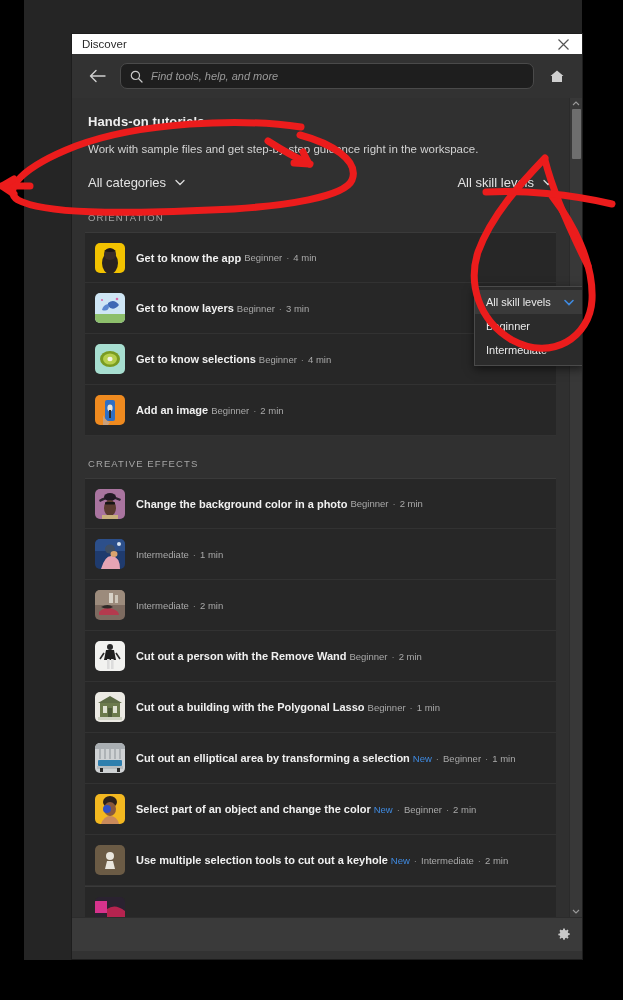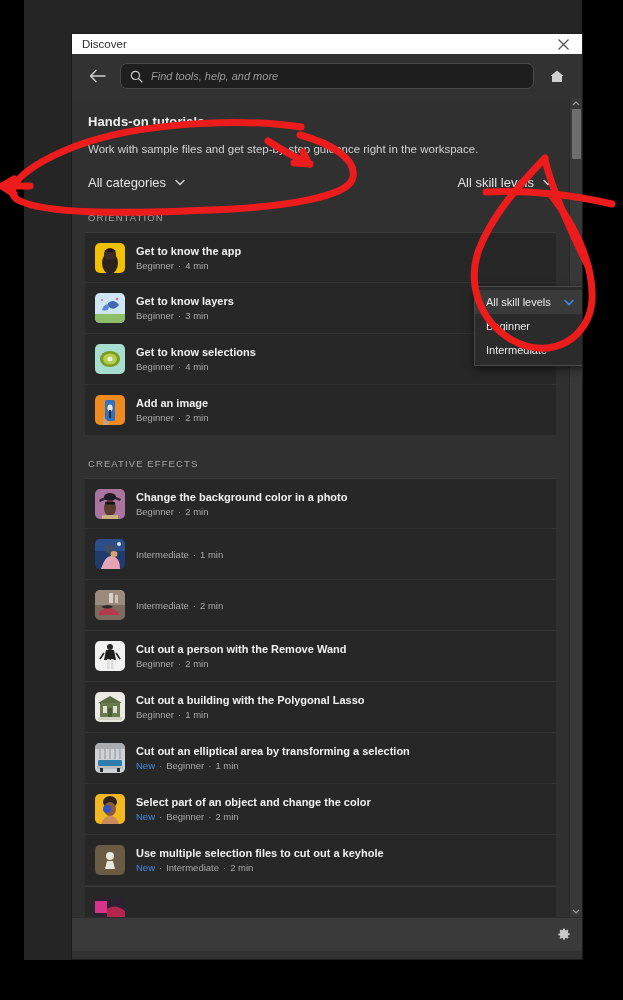--- a/index.html
+++ b/index.html
@@ -86,21 +86,21 @@
 
   .list { padding: 0 13px; }
   .row {
     display: flex; align-items: center; gap: 11px;
     background: #272727; border-bottom: 1px solid #323232;
     padding: 9px 10px; min-height: 51px; cursor: pointer;
   }
   .row:first-child { border-top: 1px solid #3a3a3a; }
   .thumb { width: 30px; height: 30px; border-radius: 5px; flex: none; overflow: hidden; position: relative; }
   .thumb svg { display: block; width: 30px; height: 30px; }
-  .row-text { display: flex; flex-direction: column; gap: 3px; min-width: 0; }
+  .row-text { display: flex; flex-direction: row; gap: 3px; min-width: 0; }
   .row-title { font-size: 11px; font-weight: bold; color: #f0f0f0; white-space: nowrap; }
   .row-meta { font-size: 9.5px; color: #a9a9a9; display: flex; align-items: center; gap: 4px; white-space: nowrap; }
   .badge-new { color: #3f8ae0; }
   .dot { color: #8d8d8d; }
 
   
   .scrollbar {
     position: absolute; right: 0; top: 0; width: 13px; height: 100%;
     background: #383838; border-left: 1px solid #2b2b2b;
   }
@@ -437,21 +437,21 @@
               <div class="row">
                 <div class="thumb">
                   <svg viewBox="0 0 30 30" preserveAspectRatio="none">
                     <rect width="30" height="30" fill="#6b5b45"></rect>
                     <path d="M15 7 a4 4 0 110 8 a4 4 0 010-8z" fill="#e9e6dd"></path>
                     <path d="M12 16 h6 l2 8 h-10z" fill="#e9e6dd"></path>
                     <rect x="0" y="0" width="30" height="30" fill="none"></rect>
                   </svg>
                 </div>
                 <div class="row-text">
-                  <div class="row-title">Use multiple selection files to cut out a keyhole</div>
+                  <div class="row-title">Use multiple selection tools to cut out a keyhole</div>
                   <div class="row-meta">
                     <span class="badge-new">New</span>
                     <span class="dot">·</span>
                     <span>Intermediate</span>
                     <span class="dot">·</span>
                     <span>2 min</span>
                   </div>
                 </div>
               </div>
             </div>

